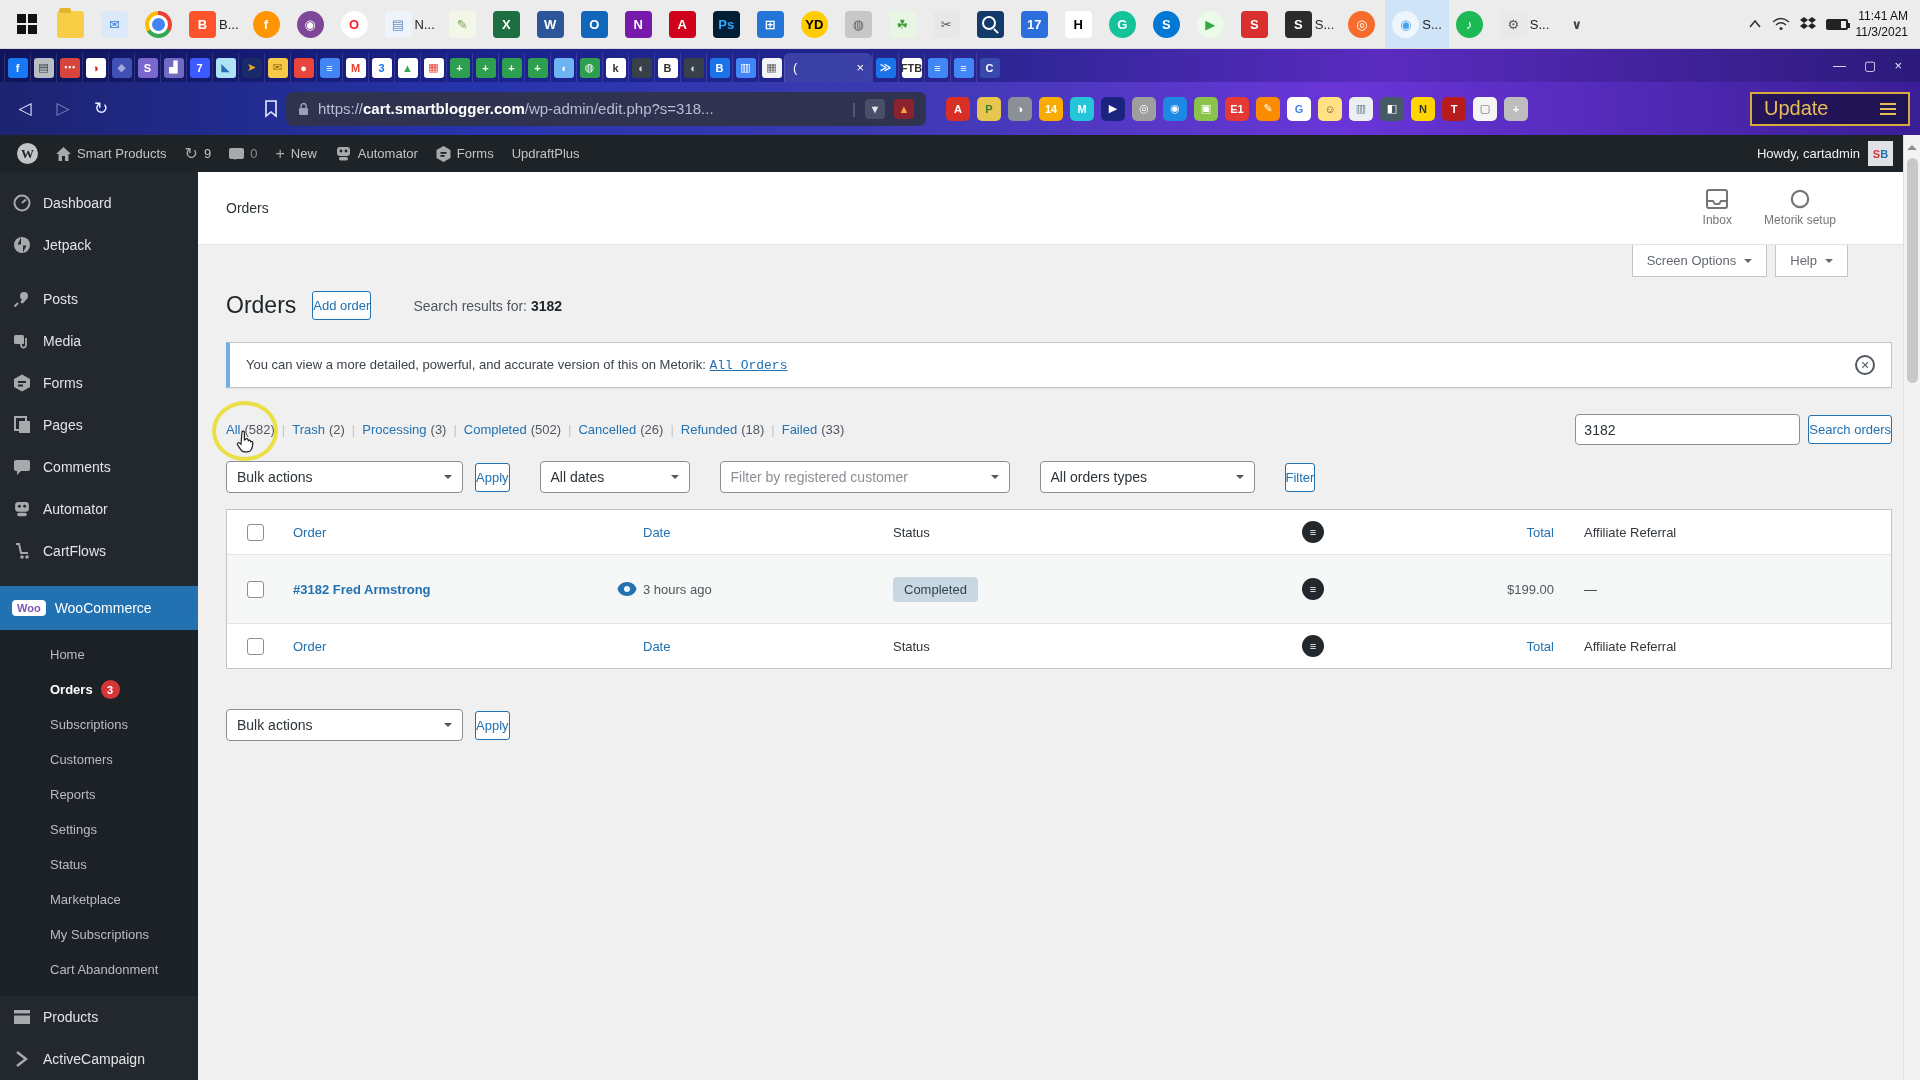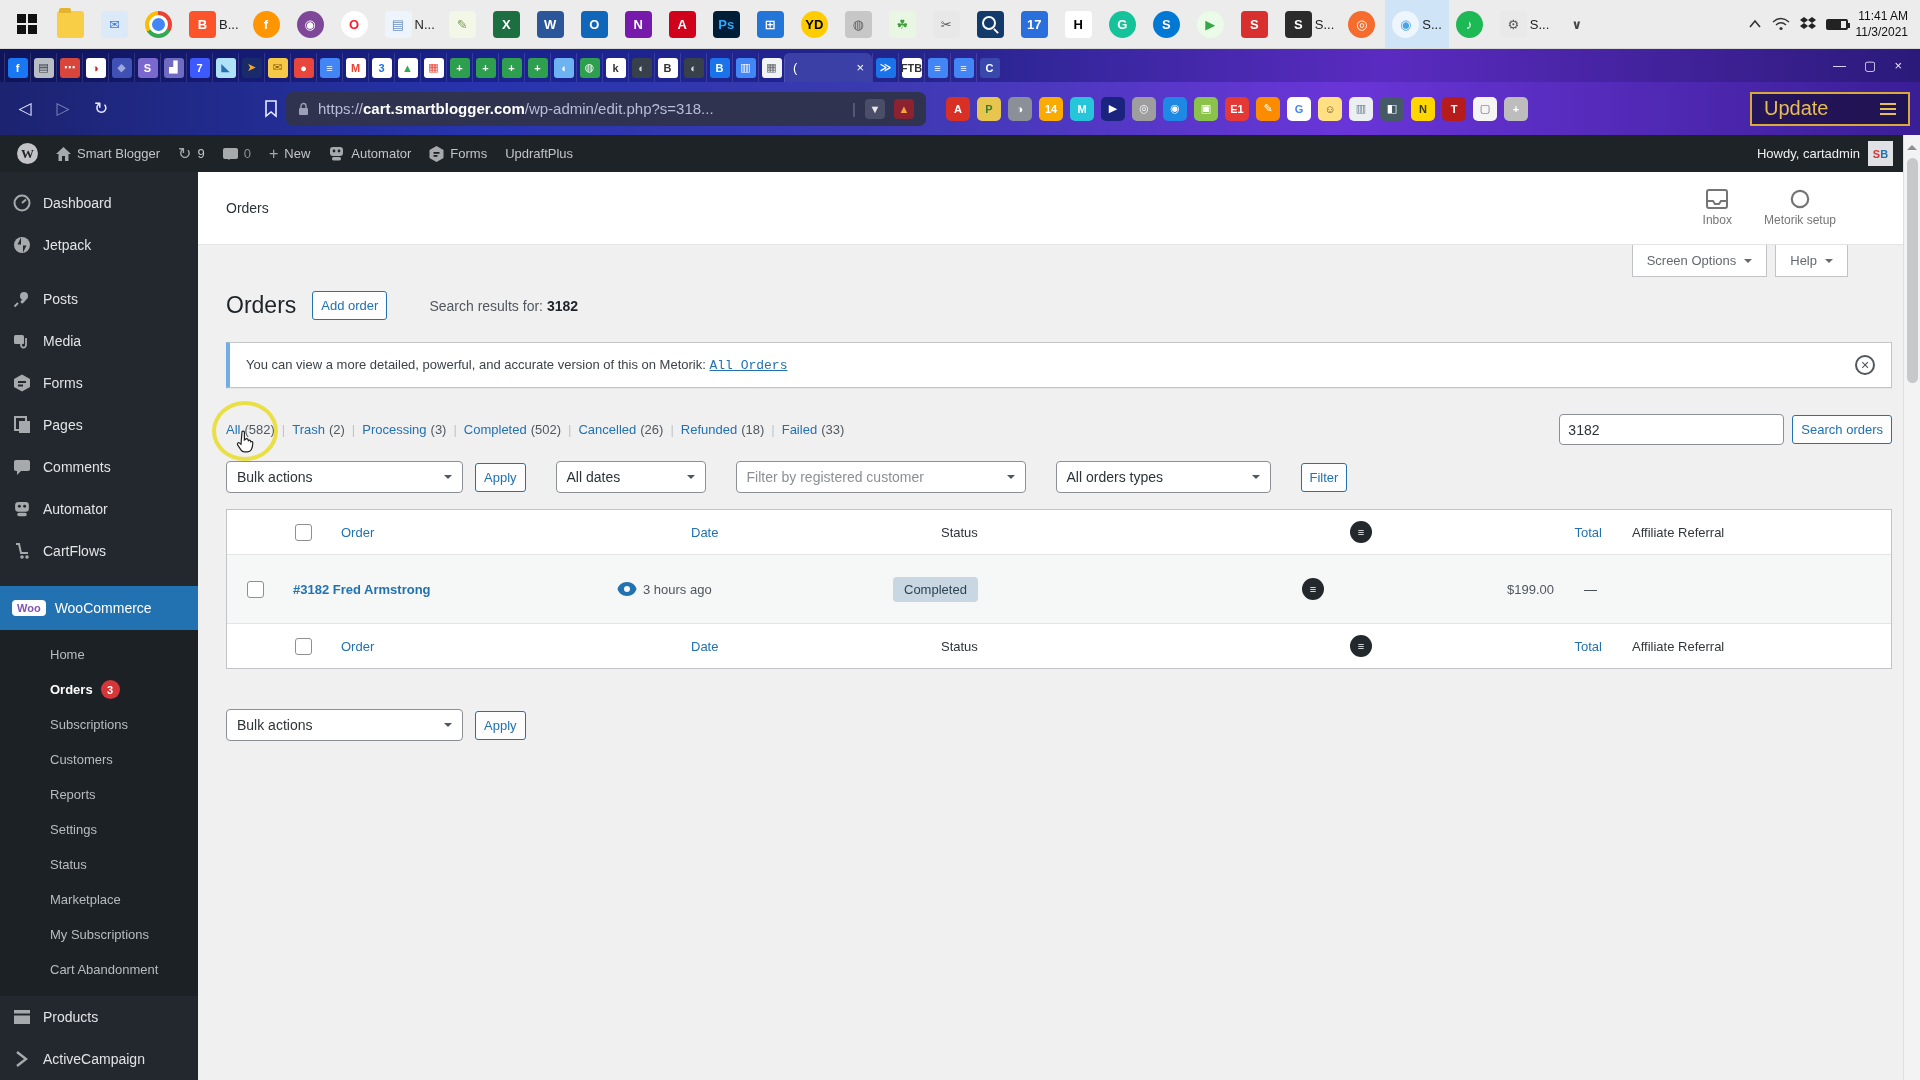--- a/index.html
+++ b/index.html
@@ -84,21 +84,21 @@
   .content { flex:1; background:#f0f0f1; position:relative; overflow:hidden; }
   .topbar { background:#fff; height:73px; border-bottom:1px solid #e2e4e7; display:flex; align-items:center; padding:0 84px 0 28px; }
   .crumb { font-size:14px; color:#2c3338; }
   .activity { margin-left:auto; display:flex; gap:32px; }
   .act-item { display:flex; flex-direction:column; align-items:center; gap:4px; color:#757575; font-size:12px; }
   .screen-row { display:flex; justify-content:flex-end; padding-right:72px; }
   .tabbtn { background:#fff; border:1px solid #c3c4c7; border-top:none; padding:8px 14px; font-size:13px; color:#646970; display:flex; align-items:center; gap:8px; }
   .caret-down { border:4px solid transparent; border-top-color:#646970; margin-top:4px; }
   .pagehead { display:flex; align-items:center; gap:16px; padding:14px 28px 0; }
   h1.ptitle { font-size:23px; font-weight:400; color:#1d2327; }
-  .btn-sec { background:#fdfdfd; border:1px solid #2271b1; color:#2271b1; border-radius:3px; font-size:13px; padding:6px 8px; display:inline-block; }
+  .btn-sec { background:#fdfdfd; border:1px solid #2271b1; color:#2271b1; border-radius:3px; font-size:13px; padding:6px 0; display:inline-block; }
   .sresults { font-size:14px; color:#50575e; margin-left:26px; }
   .sresults b { color:#1d2327; }
   .notice { margin:22px 28px 0; background:#fff; border:1px solid #c3c4c7; border-left:4px solid #72aee6; box-shadow:0 1px 1px rgba(0,0,0,.04); padding:12px 16px; font-size:13px; color:#3c434a; display:flex; align-items:center; }
   .notice a { color:#2271b1;font-family:Liberation Mono, monospace; }
   .dismiss { margin-left:auto; width:20px; height:20px; border:2px solid #50575e; border-radius:50%; color:#50575e; font-size:11px; display:flex; align-items:center; justify-content:center; font-weight:700; }
   .filter-row { display:flex; align-items:center; padding:26px 28px 0; position:relative; }
   .views { font-size:13px; color:#646970; display:flex; flex-wrap:wrap; align-items:center; }
   .views a { color:#2271b1; text-decoration:none; }
   .views .cnt { color:#50575e; margin-left:4px; }
   .views .sep { color:#c3c4c7; margin:0 7px; }
@@ -106,21 +106,21 @@
   .search-box input { width:225px; height:31px; border:1px solid #8c8f94; border-radius:4px; padding:0 8px; font-size:14px; color:#2c3338; background:#fff; }
   .tablenav { display:flex; align-items:center; gap:8px; padding:16px 28px 0; }
   .select { height:32px; border:1px solid #8c8f94; border-radius:4px; background:#fff; display:flex; align-items:center; justify-content:space-between; font-size:14px; color:#2c3338; padding:0 10px; gap:10px; }
   .select .ph { color:#8c8f94; }
   .sel-caret { border:4px solid transparent; border-top-color:#50575e; margin-top:4px; }
   .gap-l { margin-left:22px; }
 
   
   .otable { margin:16px 28px 0; background:#fff; border:1px solid #c3c4c7; }
   .trow { display:grid; grid-template-columns:56px 360px 250px 325px 190px 160px 1fr; align-items:center; font-size:13px; }
-  .trow.head { height:44px; color:#2c3338;padding-left:48px; }
+  .trow.head { height:44px; color:#2c3338; }
   .trow.head a, .trow a { color:#2271b1; text-decoration:none; }
   .trow.data { height:70px; background:#f6f7f7; border-top:1px solid #e5e5e5; border-bottom:1px solid #e5e5e5; font-size:13px; color:#50575e; }
   .cell-cb { display:flex; justify-content:center; }
   .cb { width:17px; height:17px; border:1px solid #8c8f94; border-radius:3px; background:#fff; }
   .cell-order { padding-left:10px; display:flex; align-items:center; }
   .order-link { font-weight:700; }
   .eye { margin-left:auto; margin-right:6px; }
   .note-ic { width:22px; height:22px; border-radius:50%; background:#23282d; color:#fff; font-size:11px; display:flex; align-items:center; justify-content:center; }
   .cell-note { display:flex; justify-content:center; }
   .cell-total { text-align:right; padding-right:14px; }
@@ -565,21 +565,21 @@
 </div>
 
 <div class="adminbar">
   <div class="ab-item">
       <span class="wp-logo">W</span>
     </div>
   <div class="ab-item">
     <svg width="15" height="14" viewBox="0 0 15 14">
         <path d="M7.5 0 L15 7 H12.5 V14 H9 V9 H6 V14 H2.5 V7 H0 Z" fill="#a7aaad"></path>
       </svg>
-    <span>Smart Blogger</span>
+    <span>Smart Products</span>
   </div>
   <div class="ab-item">
     <span class="ab-ic">↻</span>
     <span>9</span>
   </div>
   <div class="ab-item">
     <span class="bubble"></span>
     <span class="count-dim">0</span>
   </div>
   <div class="ab-item">

